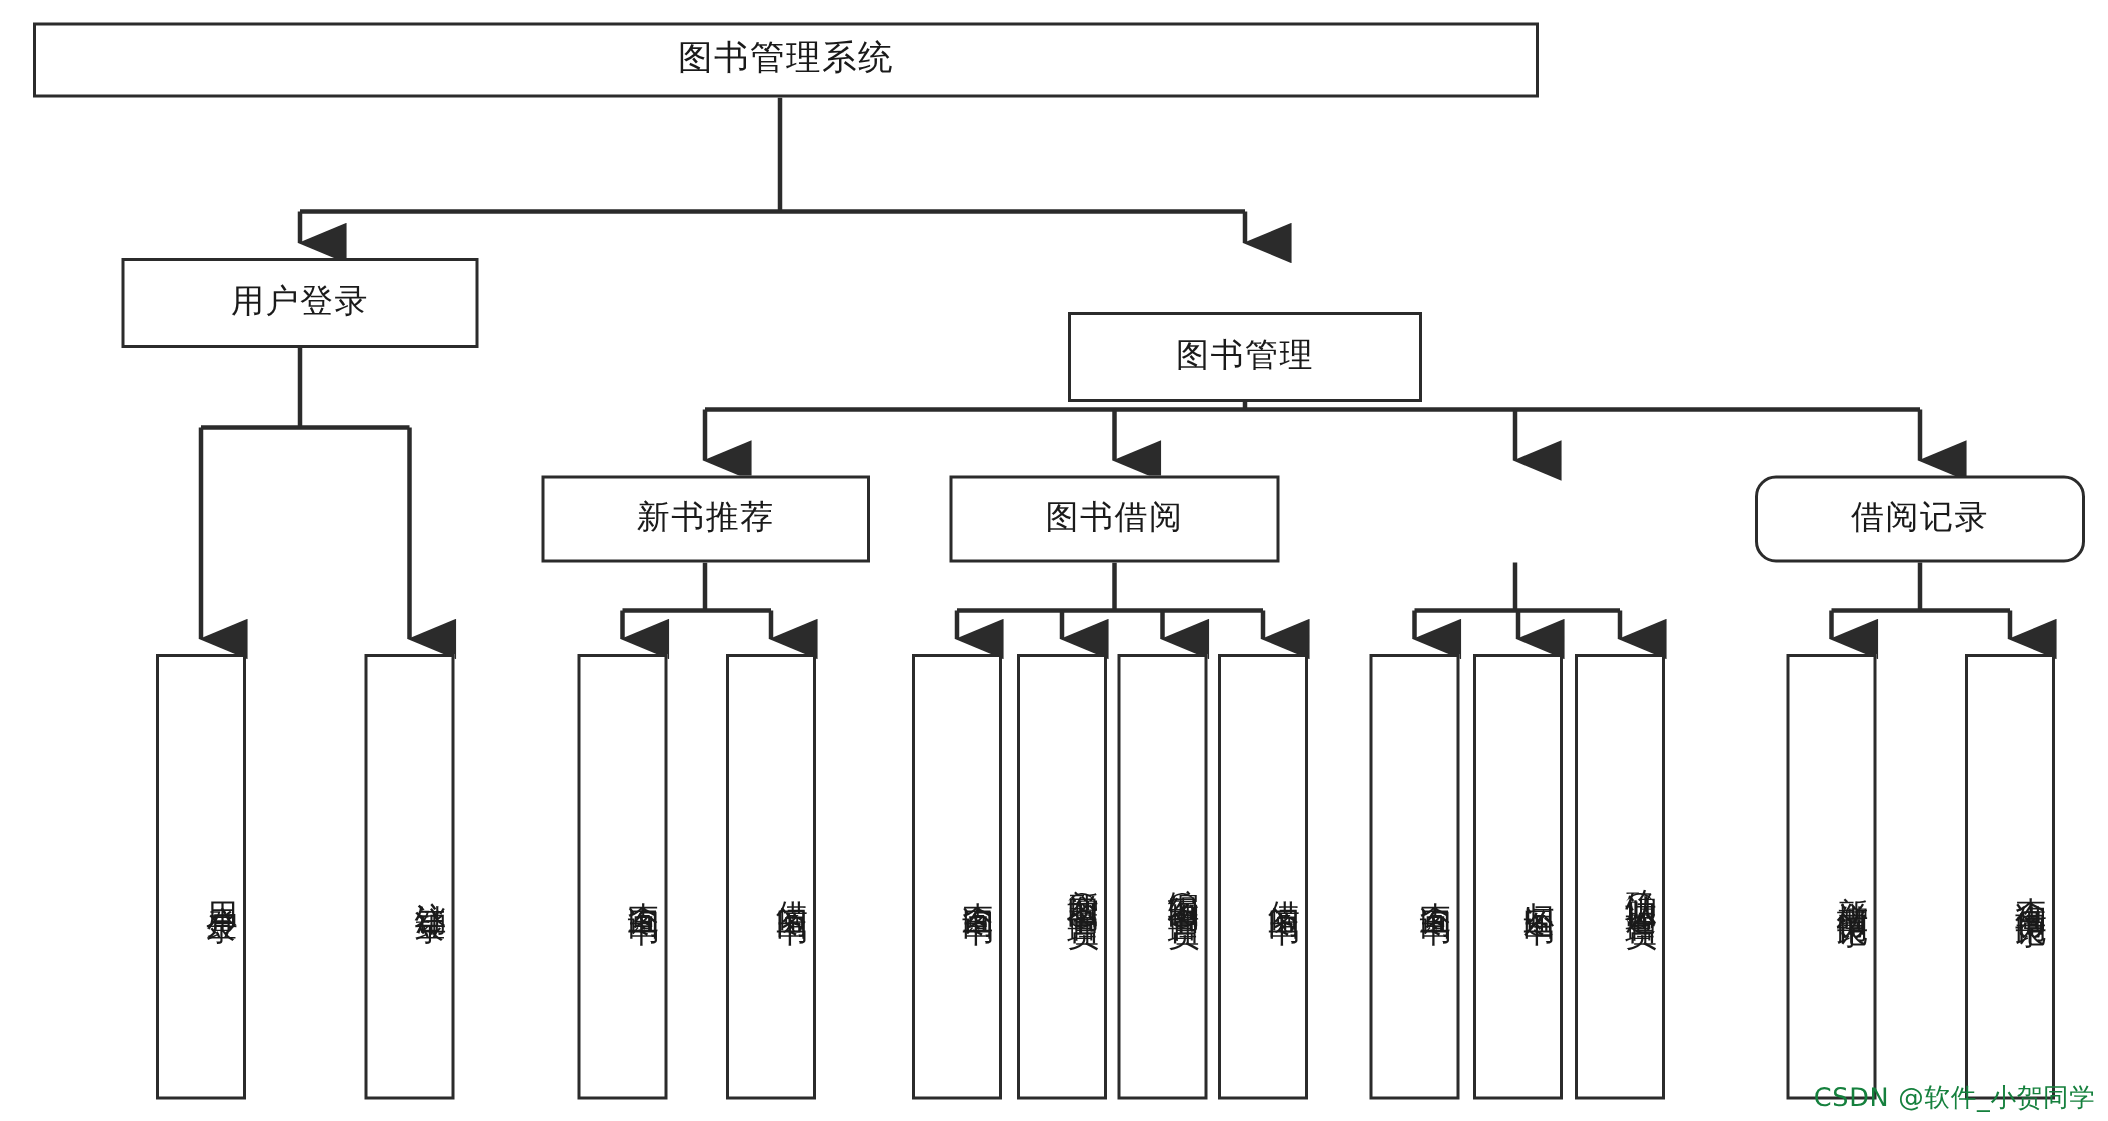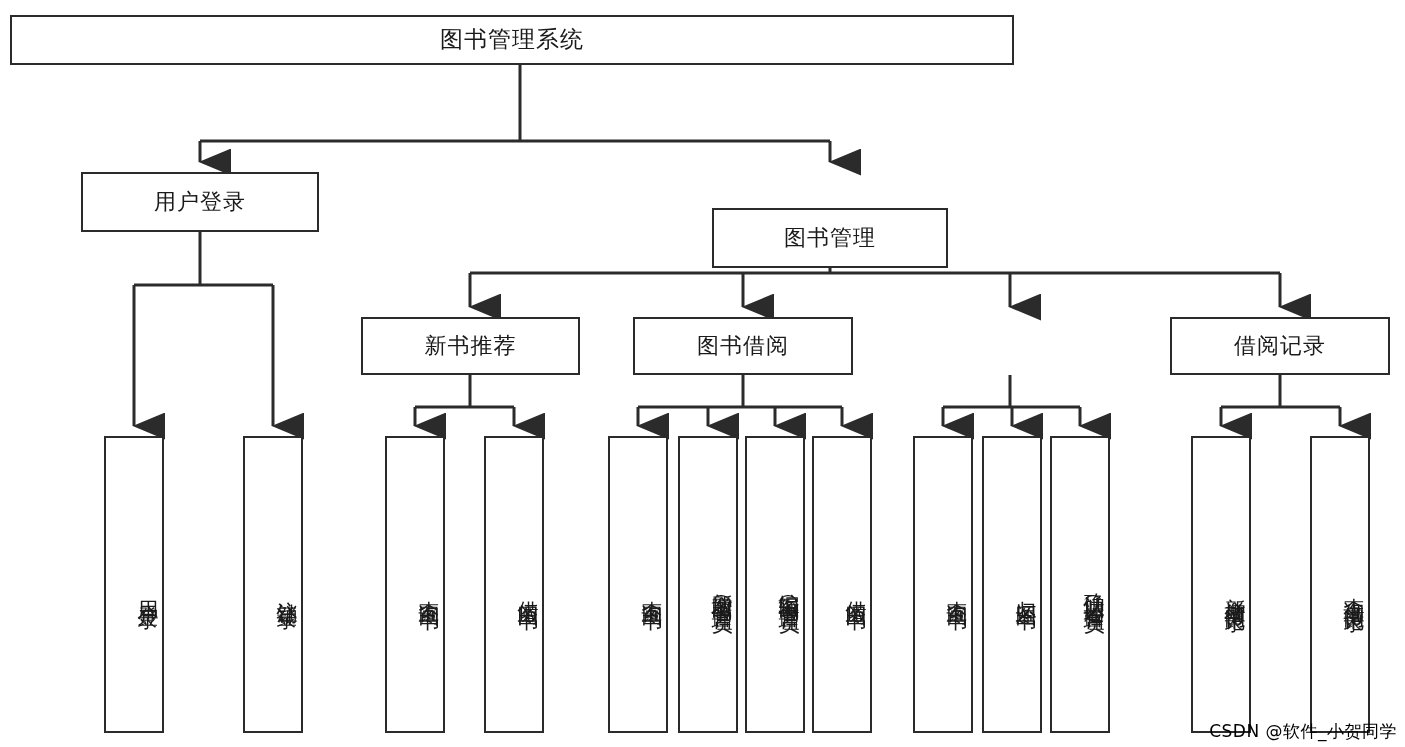--- a/index.html
+++ b/index.html
@@ -57,21 +57,21 @@
     text-orientation: upright;
     display: block;
     max-height: 100%;
     text-align: center;
   }
   .watermark {
     position: absolute;
     right: 8px;
     bottom: 4px;
     font-size: 17px;
-    color: #000000;
+    color: #15803d;
     letter-spacing: 0.5px;
     white-space: nowrap;
   }
 </style>
 </head>
 <body>
 
 <div id="canvas">
 
   <svg id="wires" viewBox="0 0 1405 747" xmlns="http://www.w3.org/2000/svg">
@@ -117,38 +117,38 @@
       <path d="M1012,407 L1012,426" marker-end="url(#arrow)"></path>
       <path d="M1080,407 L1080,426" marker-end="url(#arrow)"></path>
 
       <path d="M1280,375 L1280,407"></path>
       <path d="M1221,407 L1340,407"></path>
       <path d="M1221,407 L1221,426" marker-end="url(#arrow)"></path>
       <path d="M1340,407 L1340,426" marker-end="url(#arrow)"></path>
     </g>
   </svg>
 
-  <div class="node h root" style="left:10px; top:15px; width:1004px; height:50px;">
+  <div class="node h root" style="left:22px; top:15px; width:1004px; height:50px;">
     <span>图书管理系统</span>
   </div>
 
   <div class="node h" style="left:81px; top:172px; width:238px; height:60px;">
     <span>用户登录</span>
   </div>
   <div class="node h" style="left:712px; top:172px; width:236px; height:60px;margin-top:36px;">
     <span>图书管理</span>
   </div>
 
   <div class="node h" style="left:361px; top:317px; width:219px; height:58px;">
     <span>新书推荐</span>
   </div>
   <div class="node h" style="left:633px; top:317px; width:220px; height:58px;">
     <span>图书借阅</span>
   </div>
-  <div class="node h" style="left:1170px; top:317px; width:220px; height:58px;">
+  <div class="node h" style="left:1170px; top:317px; width:220px; height:58px;border-radius:14px;">
     <span>借阅记录</span>
   </div>
 
   <div class="node v" style="left:104px; top:436px; width:60px; height:297px;">
     <span class="vtext">用户登录</span>
   </div>
   <div class="node v" style="left:243px; top:436px; width:60px; height:297px;">
     <span class="vtext">注销登录</span>
   </div>
   <div class="node v" style="left:385px; top:436px; width:60px; height:297px;">

